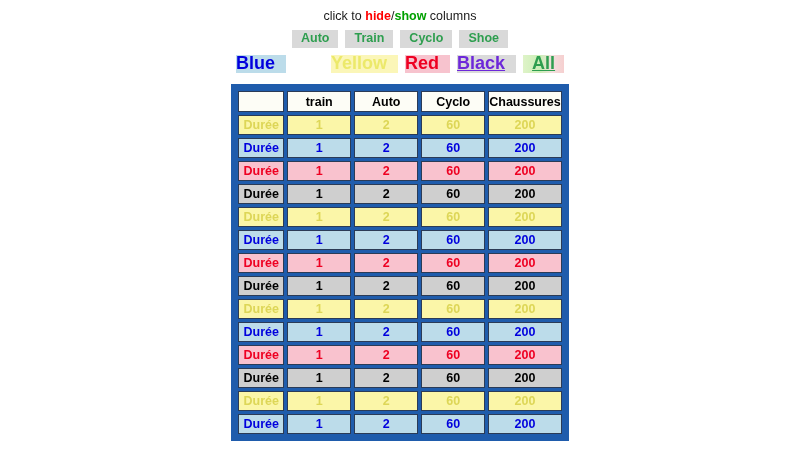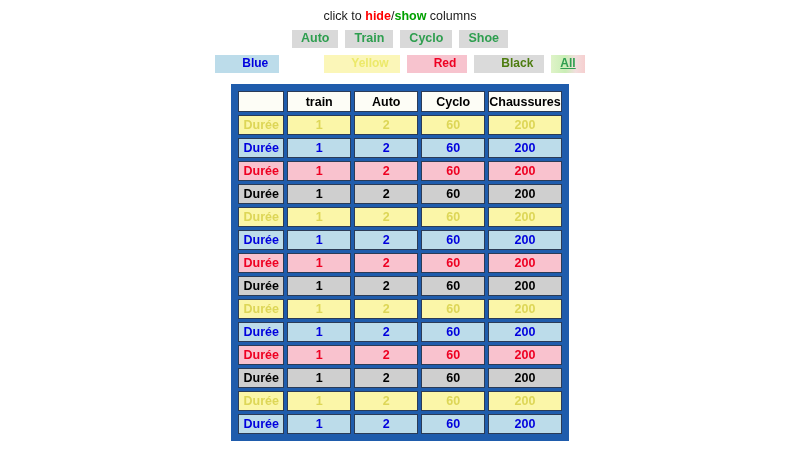--- a/index.html
+++ b/index.html
@@ -69,32 +69,32 @@
     padding: 2px 9px 3px 9px;
     border: 0;
     cursor: pointer;
     font-family: "Liberation Sans", sans-serif;
     white-space: nowrap;
   }
 
   
   .color-btn {
     font-weight: bold;
-    font-size: 12px;
+    font-size: 18px;
     line-height: 13px;
-    padding: 2px 11px 3px 27px;
+    padding: 2px 11px 3px 0;
     border: 0;
     cursor: pointer;
     font-family: "Liberation Sans", sans-serif;
     white-space: nowrap;
   }
   .color-btn.blue   { background: #bcdcea; color: #0000dd; }
   .color-btn.yellow { background: #fbf6b8; color: #ece96a; margin-left: 38px; }
   .color-btn.red    { background: #f7c3ce; color: #ee0022; }
-  .color-btn.black  { background: #dadada; color: #4d7c0f; }
+  .color-btn.black  { background: #dadada; color: #6d28d9; text-decoration: underline; }
   .color-btn.all    {
     background: linear-gradient(to right, #dff3c8 0%, #caeeb6 42%, #f2dede 72%, #f6cfcf 100%);
     color: #2e9e4f;
     text-decoration: underline;
     padding-left: 9px;
     padding-right: 9px;
     text-align: right;
   }
 
   

